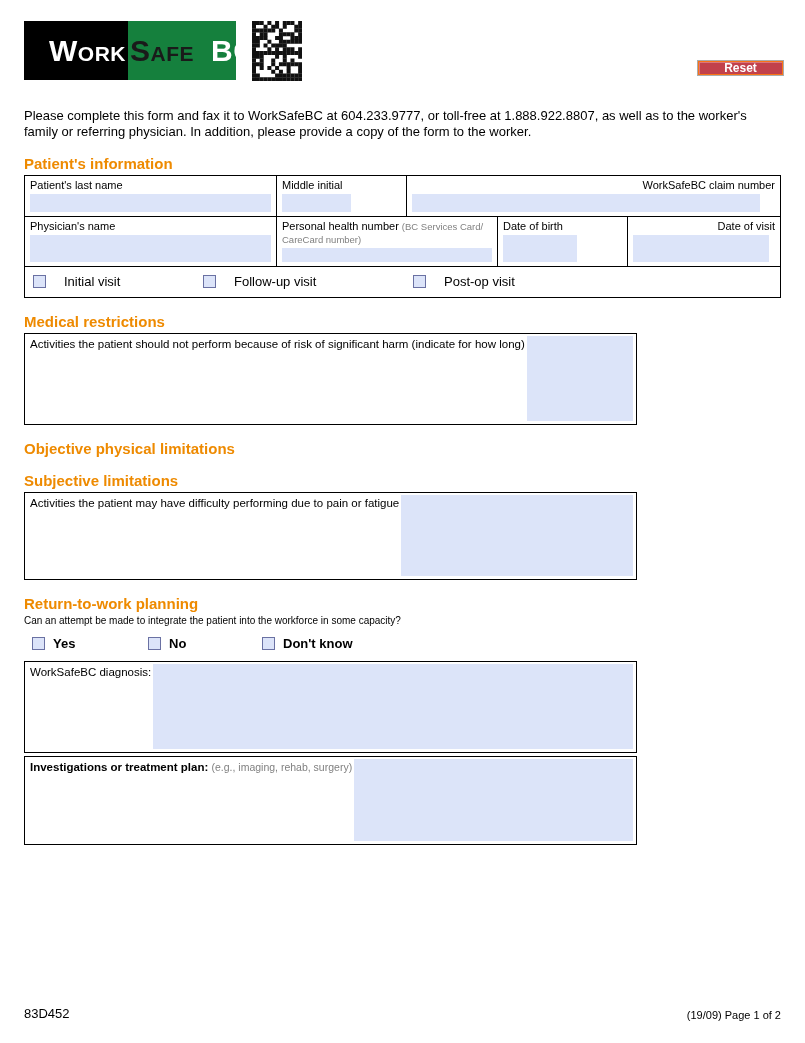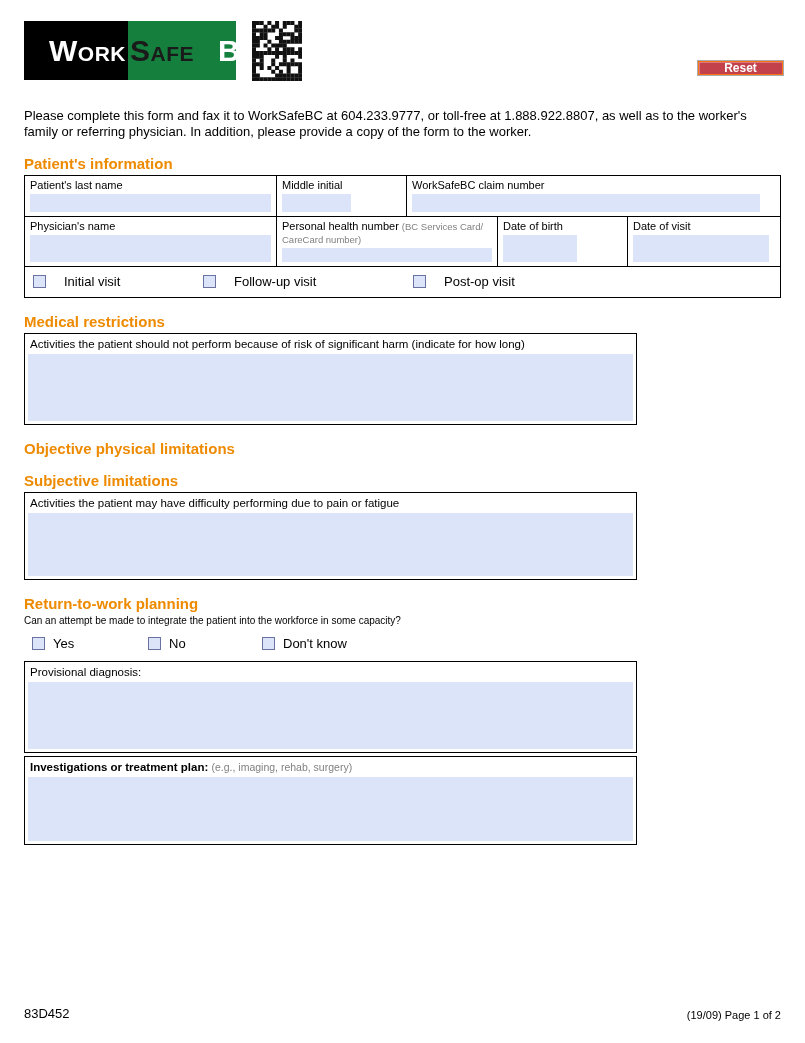--- a/index.html
+++ b/index.html
@@ -9,65 +9,65 @@
     font-family:"Liberation Sans", sans-serif; color:#000;
     padding:20px 24px 0 24px; overflow:hidden;
   }
   
   .header { position:relative; height:64px; }
   .logo { position:absolute; left:0; top:1px; width:212px; height:59px; display:flex;
           font-weight:bold; font-variant:small-caps; font-size:30px; letter-spacing:.5px; }
   .logo-black { background:#000; color:#fff; width:104px; display:flex; align-items:center; justify-content:flex-end; padding-right:2px; }
   .logo-orange { background:#15803d; width:108px; display:flex; align-items:center; padding-left:2px; }
   .logo-safe { color:#1a1a1a; }
-  .logo-bc { color:#fff; margin-left:24px; }
+  .logo-bc { color:#fff; margin-left:17px; }
   .barcode { position:absolute; left:228px; top:1px; width:50px; height:60px; }
   .titles { position:absolute; left:311px; top:5px; }
   .title-main { font-size:22px; font-weight:bold; color:#1a1a1a; line-height:1.1; }
   .title-sub  { font-size:20px; font-weight:bold; color:#EE8A00; line-height:1.15; margin-top:3px; }
   .reset-btn {
     position:absolute; right:-2px; top:41px; width:85px; height:14px;
     background:#C2414B; color:#fff; font-weight:bold; font-size:12px;
     border:1px solid #f97316; box-shadow:0 0 0 1px #ABABAB, inset 1px 1px 0 #D9767D;
     display:flex; align-items:center; justify-content:center; cursor:pointer;
     font-family:"Liberation Sans", sans-serif;
   }
   
   .intro { margin-top:24px; font-size:13px; line-height:1.22; width:757px; }
   
   .sec-h { color:#EE8A00; font-weight:bold; font-size:15px; margin-top:15px; margin-bottom:3px; }
   
   .ptable { border:1px solid #000; width:757px; }
   .prow { display:flex; }
   .pcell { border-right:1px solid #000; border-bottom:1px solid #000;
            padding:3px 5px 4px 5px; display:flex; flex-direction:column; }
-  .pcell:last-child { border-right:none; }
+  .pcell:last-child { border-right:none;text-align:right; }
   .r1 .pcell { height:41px; }
   .r2 .pcell { height:50px; }
   .c1 { width:252px; } .c2 { width:221px; } .c3 { width:130px; } .c4 { flex:1; }
   .flabel { font-size:11px; line-height:1.2; }
   .flabel b { font-weight:normal; }
   .gray { color:#808080; font-size:9.5px; }
   .ffield { background:#DCE4F9; flex:1; margin-top:2px; }
   .ffield.w58 { width:58%; } .ffield.w62 { width:62%; } .ffield.w96 { width:96%; }
   .pcheckrow { display:flex; align-items:center; height:30px; padding-left:8px; }
   .vitem { display:flex; align-items:center; font-size:13px;gap:10px; }
   .vitem.v1 { width:170px; } .vitem.v2 { width:210px; }
   .cb { width:13px; height:13px; background:#DCE4F9; border:1px solid #6A71A3;
         display:inline-block; margin-right:8px; flex:none; cursor:pointer; }
   
   .secbox { border:1px solid #000; width:613px; padding:2px 3px 3px 3px;
-            display:flex; flex-direction:column; }
+            display:flex; flex-direction:row; }
   .boxlabel { font-size:11.5px; padding:1px 2px 3px 2px; line-height:1.25; }
   .boxlabel b { font-weight:bold; }
   .boxfield { flex:1; background:#DCE4F9; }
   .h92 { height:92px; } .h90 { height:90px; } .h88 { height:88px; } .h89 { height:89px; }
   
   .rtw-q { font-size:10px; margin-bottom:9px; }
-  .rtw-opts { display:flex; align-items:center; margin:0 0 8px 8px; height:18px; }
+  .rtw-opts { display:flex; align-items:center; margin:0 0 8px 8px; height:18px;font-weight:bold; }
   .ritem { display:flex; align-items:center; font-size:13px; }
   .ritem.o1 { width:116px; } .ritem.o2 { width:114px; }
   .gap3 { height:3px; }
   
   .footer { position:absolute; left:24px; right:24px; bottom:22px;
             display:flex; justify-content:space-between; align-items:flex-end; }
   .form-number { font-size:13px; }
   .page-info { font-size:11px; }
 </style>
 </head>
@@ -298,21 +298,21 @@
     <span class="ritem o2">
       <span class="cb"></span>
       <span>No</span>
     </span>
     <span class="ritem">
       <span class="cb"></span>
       <span>Don't know</span>
     </span>
   </div>
   <div class="secbox h92">
-    <span class="boxlabel">Provisional diagnosis:</span>
+    <span class="boxlabel">WorkSafeBC diagnosis:</span>
     <div class="boxfield"></div>
   </div>
   <div class="gap3"></div>
   <div class="secbox h89">
     <span class="boxlabel"><b>Investigations or treatment plan:</b> <span class="gray" style="font-size:10.5px;">(e.g., imaging, rehab, surgery)</span></span>
     <div class="boxfield"></div>
   </div>
 
   <div class="footer">
     <span class="form-number">83D452</span>

